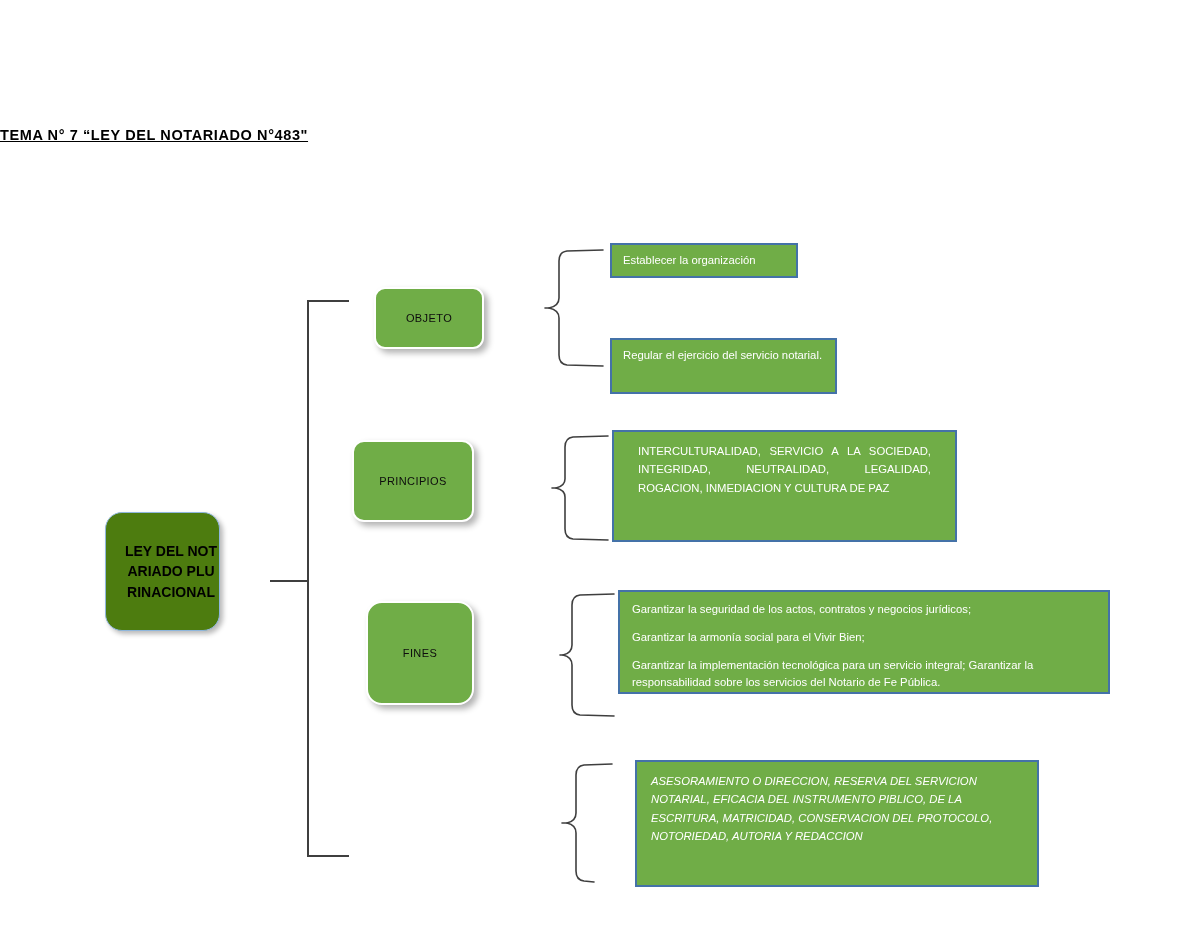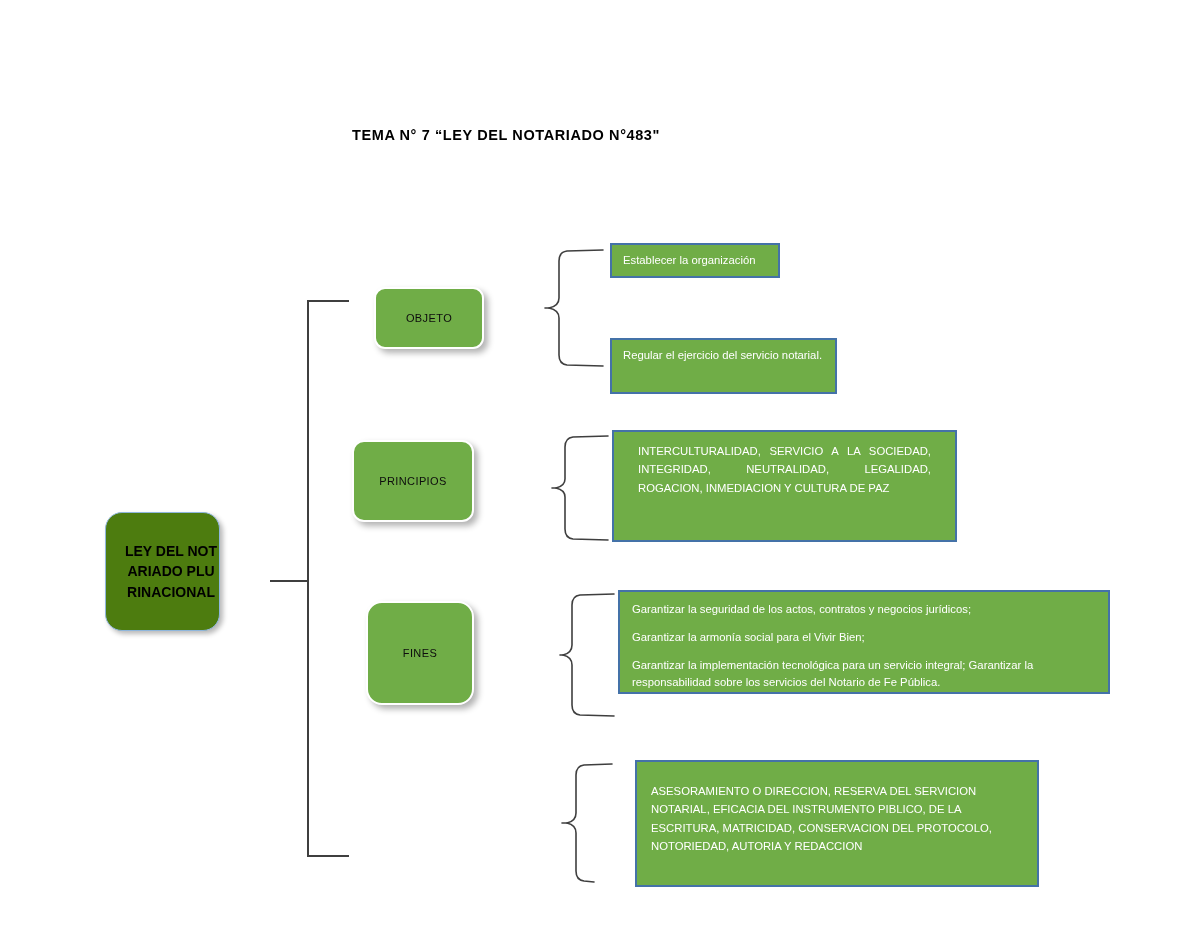--- a/index.html
+++ b/index.html
@@ -21,26 +21,27 @@
     background: #ffffff;
     overflow: hidden;
   }
 
   
   #doc-title {
     position: absolute;
     left: 0;
     top: 127px;
     width: 1012px;
-    text-align: center;
+    text-align: left;
     font-size: 14.5px;
     font-weight: bold;
     letter-spacing: .6px;
     color: #000;
     white-space: pre;
+    text-decoration: underline;
   }
 
   
   .root-node {
     position: absolute;
     left: 105px;
     top: 512px;
     width: 115px;
     height: 119px;
     background: #4d7c0f;
@@ -94,25 +95,25 @@
     box-sizing: border-box;
     color: #ffffff;
     font-size: 11.3px;
     line-height: 1.55;
     padding: 7px 11px;
   }
   .content-box p { margin: 0; }
   .content-box p + p { margin-top: 11px; }
   .justified { text-align: justify; text-align-last: left; }
 
-  #box-establecer { left: 610px; top: 243px; width: 170px;  height: 35px; display:flex; align-items:center; }
+  #box-establecer { left: 610px; top: 243px; width: 188px;  height: 35px; display:flex; align-items:center; }
   #box-regular    { left: 610px; top: 338px; width: 227px;  height: 56px; }
   #box-principios { left: 612px; top: 430px; width: 345px;  height: 112px; padding: 10px 24px; }
   #box-fines      { left: 618px; top: 590px; width: 492px;  height: 104px; padding: 9px 12px; }
-  #box-defs       { left: 635px; top: 760px; width: 404px;  height: 127px; padding: 20px 14px; }
+  #box-defs       { left: 635px; top: 760px; width: 404px;  height: 127px; padding: 10px 14px; font-style: italic; }
   #box-defs p, #box-principios p { line-height: 1.62; }
   #box-fines p { line-height: 1.5; }
 
   
   .line { position: absolute; background: #3f3f3f; }
   .vline { width: 1.5px; }
   .hline { height: 1.5px; }
 
   #trunk-vert  { left: 307px; top: 300px; height: 556px; }
   #trunk-top   { left: 307px; top: 300px; width: 42px; }

